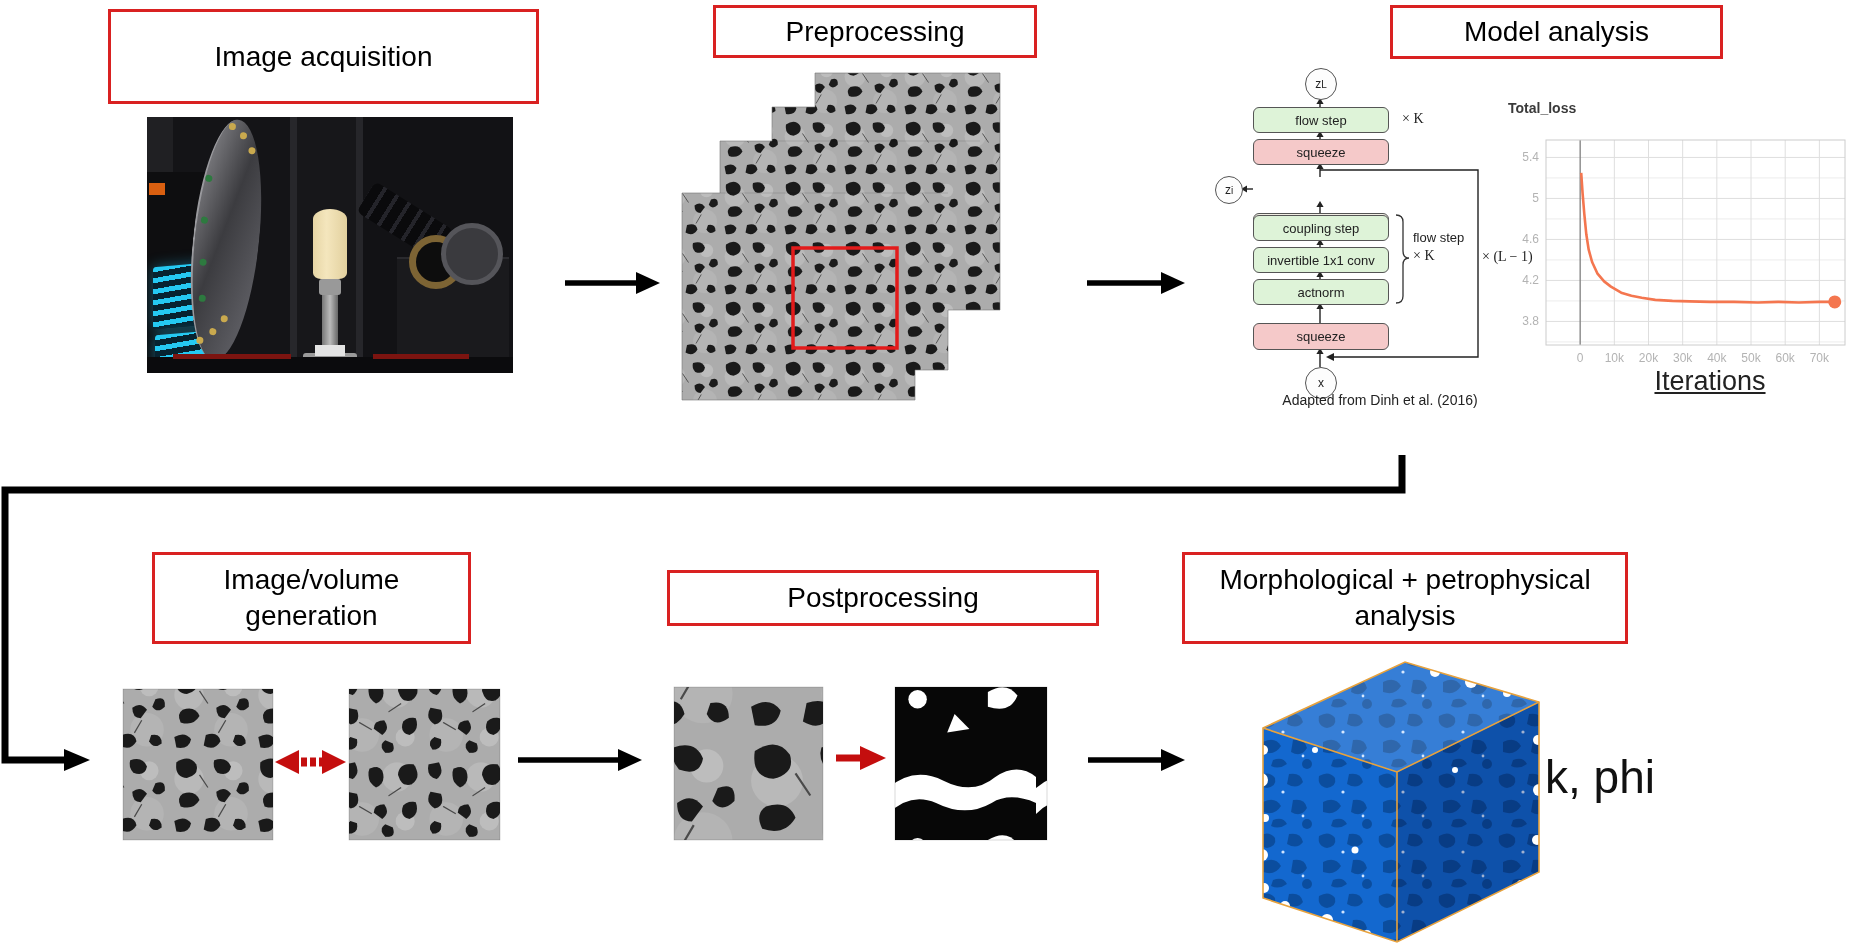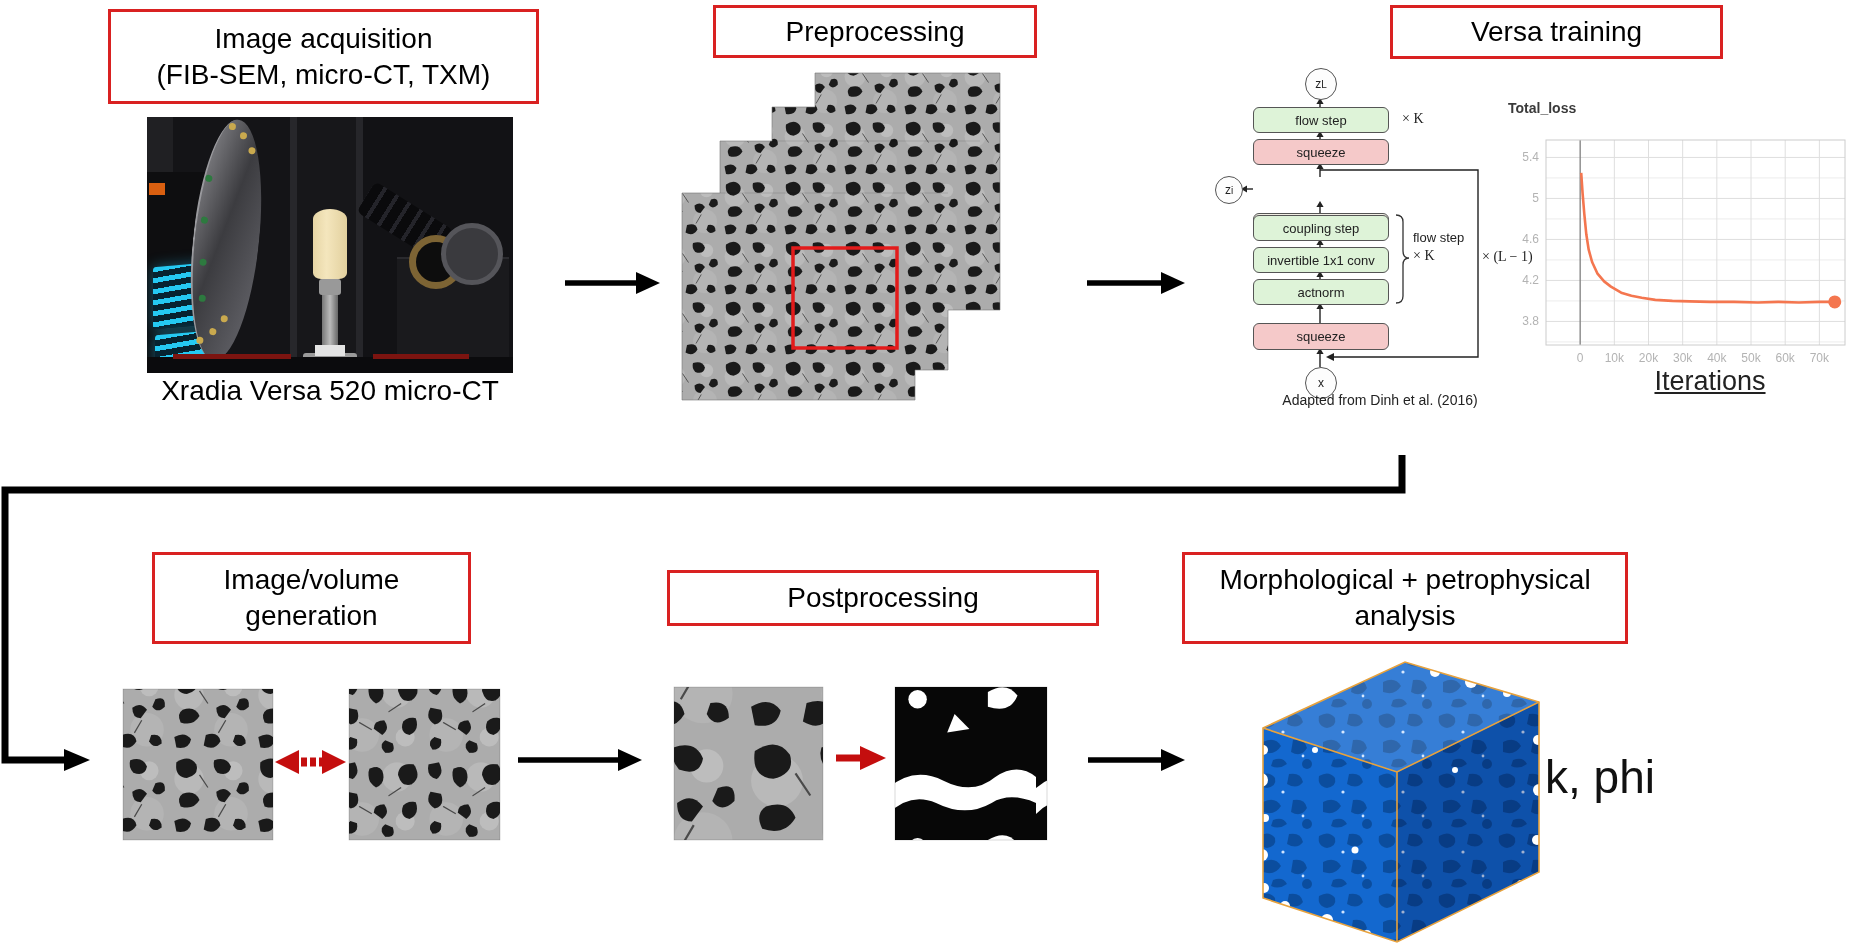--- a/index.html
+++ b/index.html
@@ -180,21 +180,20 @@
       <rect x="319" y="757.5" width="6" height="9"></rect>
     </g>
     <g fill="#c40e0e" stroke="#c40e0e">
       <line x1="836" y1="758" x2="862" y2="758" stroke-width="7"></line>
       <polygon points="886,758 860,746 860,770" stroke="none"></polygon>
     </g>
   </svg>
 
   <div class="titlebox" style="left:108px;top:9px;width:425px;height:89px">
     <div>Image acquisition</div>
-    <div>(FIB-SEM, micro-CT, TXM)</div>
   </div>
 
   <div id="photo">
     <div class="pm" style="left:0;top:55px;width:80px;height:201px;background:#0e0e10"></div>
     <div class="pm" id="slats1" style="left:6px;top:148px;width:52px;height:62px"></div>
     <div class="pm" id="slats2" style="left:8px;top:216px;width:54px;height:38px"></div>
     <div class="pm" style="left:2px;top:66px;width:16px;height:12px;background:#d95f10"></div>
     <div class="pm" id="disc">
       <div class="dot" style="left:4px;top:58px;background:#2d7a3f;box-shadow:0 42px 0 #2d7a3f,3px 84px 0 #2d7a3f,6px 120px 0 #2d7a3f"></div>
       <div class="dot" style="left:34px;top:196px;background:#c9a94e;box-shadow:-10px 14px 0 #c9a94e,-22px 24px 0 #c9a94e,10px -170px 0 #c9a94e,0px -184px 0 #c9a94e,-12px -192px 0 #c9a94e"></div>
@@ -205,28 +204,27 @@
     <div class="pm" style="left:156px;top:236px;width:54px;height:14px;background:#9b9b9b;border-radius:3px"></div>
     <div class="pm" style="left:168px;top:228px;width:30px;height:11px;background:#e4e4e4"></div>
     <div class="pm" style="left:250px;top:140px;width:112px;height:108px;background:#1a1a1d;border-top:2px solid #2a2a2e"></div>
     <div class="pm" style="left:212px;top:86px;width:92px;height:36px;border-radius:6px;transform:rotate(32deg);background:repeating-linear-gradient(90deg,#0a0a0c 0 10px,#24242a 10px 14px)"></div>
     <div class="pm" style="left:262px;top:118px;width:40px;height:40px;border:7px solid #7d6434;border-radius:50%;background:#0d0d0d"></div>
     <div class="pm" style="left:294px;top:106px;width:52px;height:52px;border:5px solid #55555a;border-radius:50%;background:#3a3a3e"></div>
     <div class="pm" style="left:0;top:240px;width:366px;height:16px;background:#0b0b0d"></div>
     <div class="pm" style="left:26px;top:237px;width:118px;height:5px;background:#7c1410"></div>
     <div class="pm" style="left:226px;top:237px;width:96px;height:5px;background:#7c1410"></div>
   </div>
-  <div class="caption" style="left:130px;top:375px;width:400px">Xradia Versa 520 micro-CT</div>
 
   <div class="titlebox" style="left:713px;top:5px;width:318px;height:47px">
     <div>Preprocessing</div>
   </div>
 
   <div class="titlebox" style="left:1390px;top:5px;width:327px;height:48px">
-    <div>Versa training</div>
+    <div>Model analysis</div>
   </div>
 
   <div id="glow">
     <svg class="abs" style="left:0;top:0" width="360" height="360">
       <g stroke="#222" stroke-width="1.4">
         <line x1="120" y1="47" x2="120" y2="41"></line>
           <line x1="120" y1="79" x2="120" y2="74"></line>
         <line x1="120" y1="117" x2="120" y2="106"></line>
           <line x1="120" y1="155" x2="120" y2="144"></line>
         <line x1="120" y1="187" x2="120" y2="182"></line>

